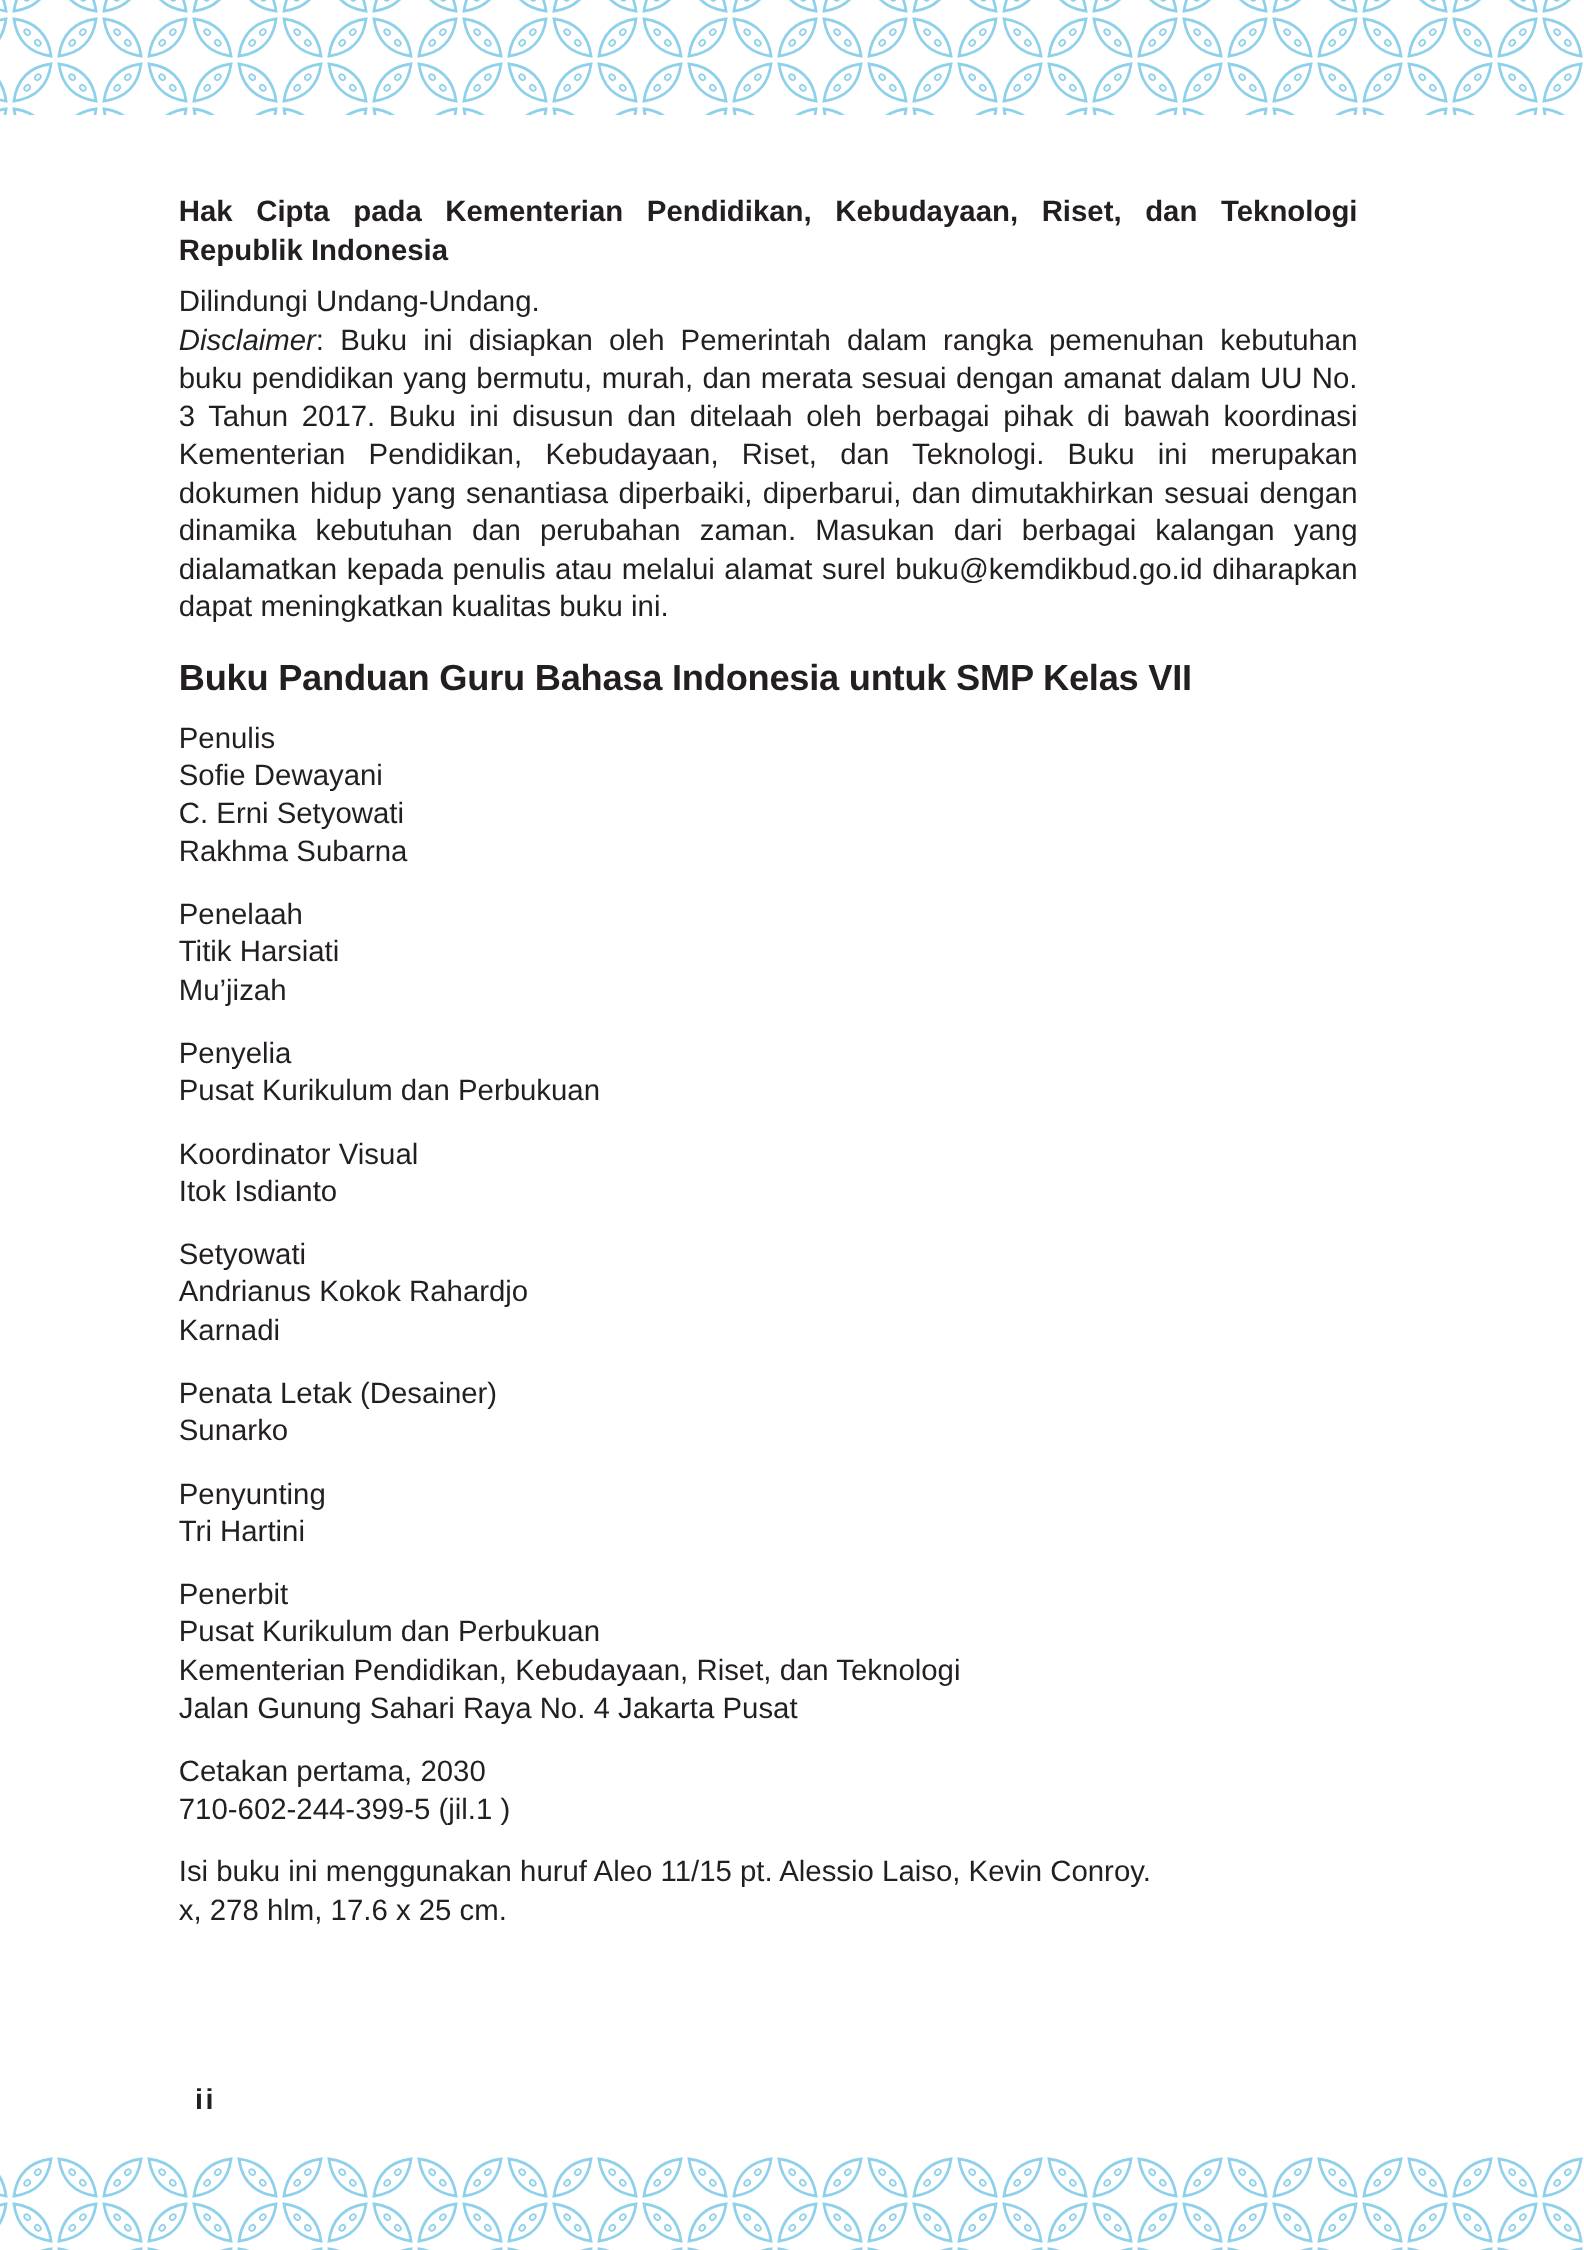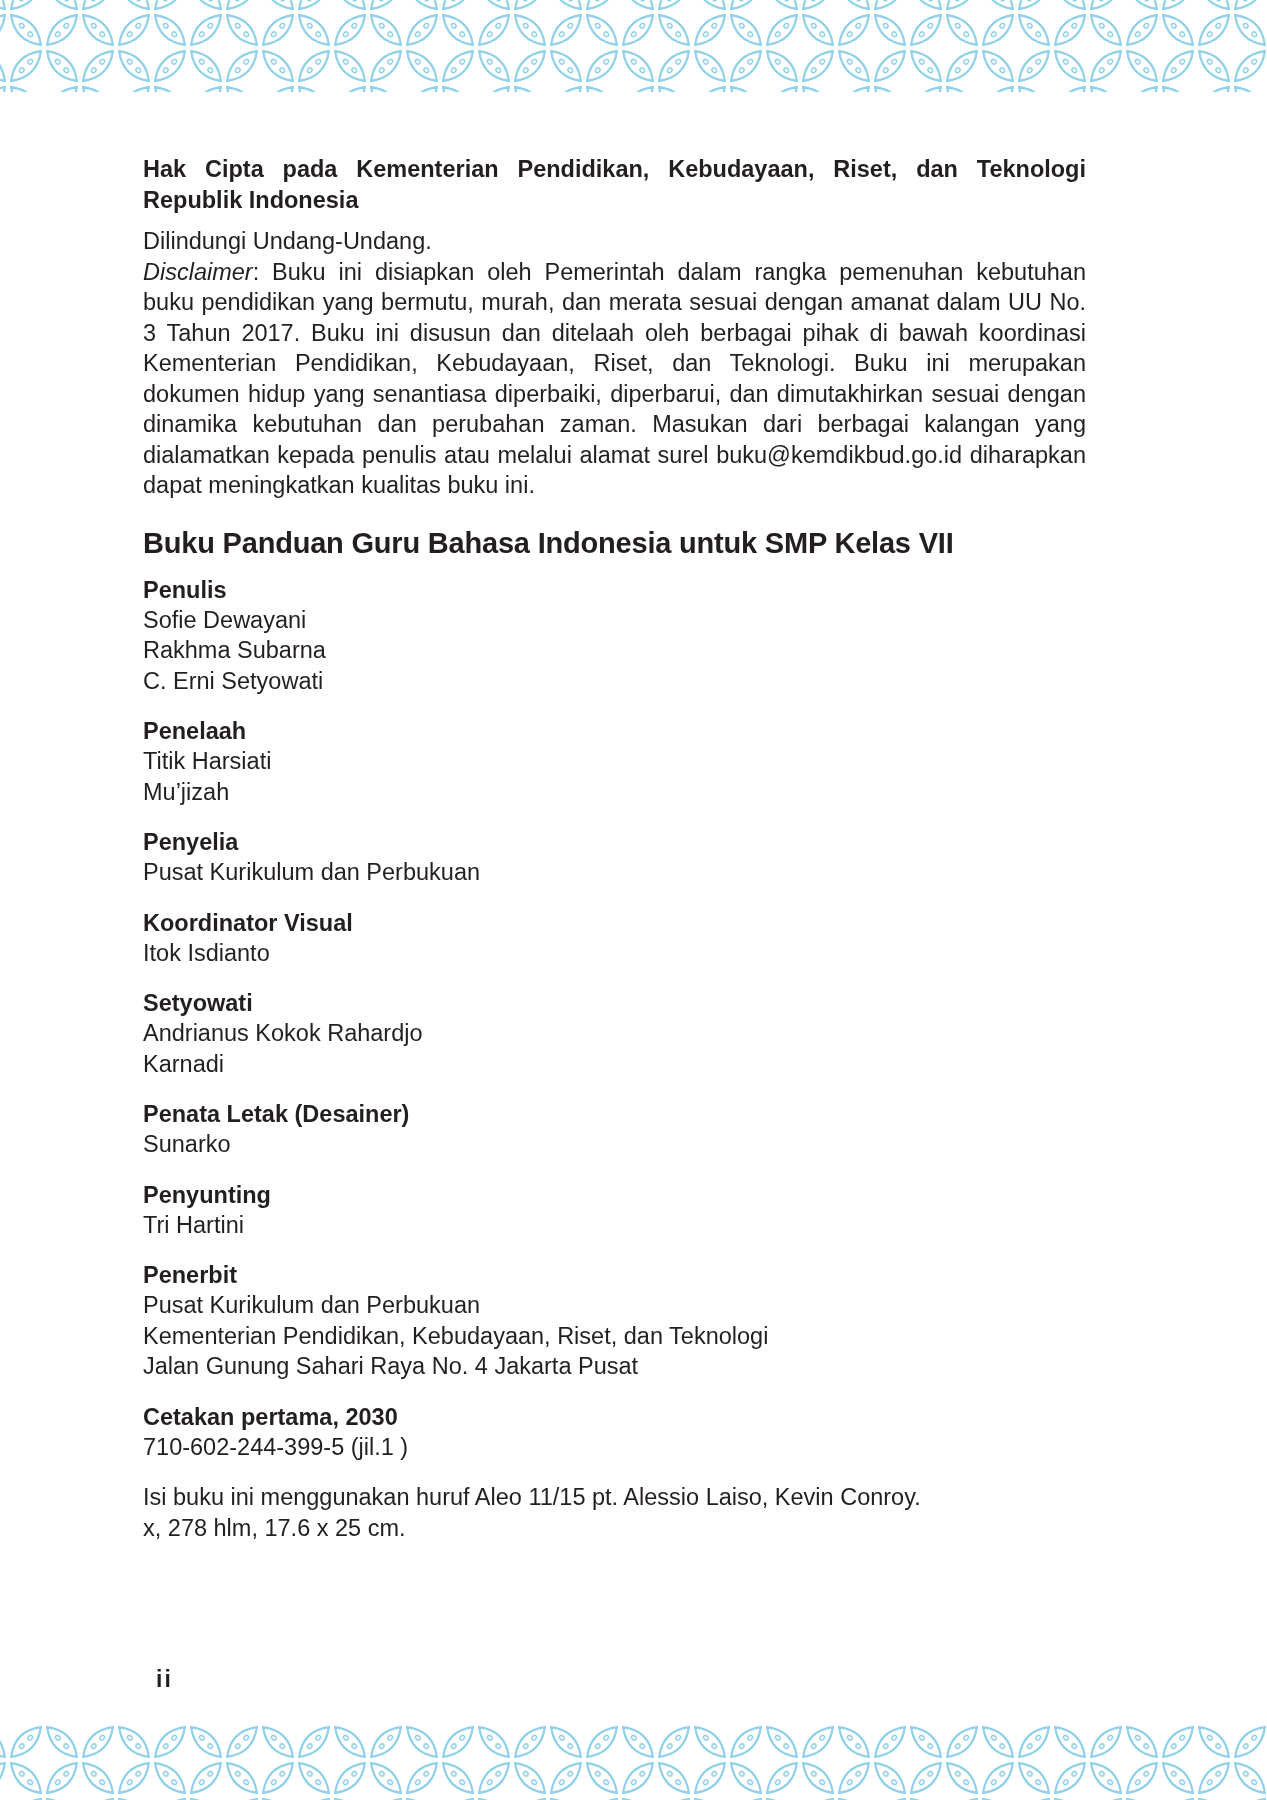--- a/index.html
+++ b/index.html
@@ -12,21 +12,21 @@
   .content { position: absolute; left: 143px; top: 154px; width: 943px; }
   .copyright-heading { font-weight: bold; font-size: 23.5px; line-height: 31px; margin: 0;
                        text-align: justify; text-align-last: left; }
   .copyright-heading .l1 { display: block; text-align: justify; text-align-last: justify; }
   .protected { font-size: 23.5px; line-height: 30.5px; margin: 10px 0 0 0; }
   .disclaimer { font-size: 23.5px; line-height: 30.5px; margin: 0; text-align: justify; }
   .disclaimer em { font-style: italic; }
   .book-title { font-weight: bold; font-size: 29px; line-height: 36px; margin: 24px 0 0 0; letter-spacing: -0.2px; }
   .credits { margin-top: 14px; }
   .section { margin: 0 0 20px 0; }
-  .section-label { font-weight: bold; font-size: 23.5px; line-height: 30px; }
+  .section-label { font-weight: normal; font-size: 23.5px; line-height: 30px; }
   .section-line { font-size: 23.5px; line-height: 30.5px; }
   .colophon { margin-top: 14px; }
   .colophon .section-line { line-height: 30.5px; }
   .page-number { position: absolute; left: 156px; top: 1666px; font-weight: bold; font-size: 23px; letter-spacing: 2px; }
 </style>
 </head>
 <body>
 
 <div class="band top">
   <svg id="band-top-svg" width="1267" height="92">
@@ -800,22 +800,22 @@
   </h1>
   <p class="protected">Dilindungi Undang-Undang.</p>
   <p class="disclaimer"><em>Disclaimer</em><span>: Buku ini disiapkan oleh Pemerintah dalam rangka pemenuhan kebutuhan buku pendidikan yang bermutu, murah, dan merata sesuai dengan amanat dalam UU No. 3 Tahun 2017. Buku ini disusun dan ditelaah oleh berbagai pihak di bawah koordinasi Kementerian Pendidikan, Kebudayaan, Riset, dan Teknologi. Buku ini merupakan dokumen hidup yang senantiasa diperbaiki, diperbarui, dan dimutakhirkan sesuai dengan dinamika kebutuhan dan perubahan zaman. Masukan dari berbagai kalangan yang dialamatkan kepada penulis atau melalui alamat surel buku@kemdikbud.go.id diharapkan dapat meningkatkan kualitas buku ini.</span></p>
 
   <h2 class="book-title">Buku Panduan Guru Bahasa Indonesia untuk SMP Kelas VII</h2>
 
   <div class="credits" id="credits">
       <div class="section">
         <div class="section-label">Penulis</div>
         <div class="section-line">Sofie Dewayani</div>
+        <div class="section-line">C. Erni Setyowati</div>
         <div class="section-line">Rakhma Subarna</div>
-        <div class="section-line">C. Erni Setyowati</div>
       </div>
       <div class="section">
         <div class="section-label">Penelaah</div>
         <div class="section-line">Titik Harsiati</div>
         <div class="section-line">Mu’jizah</div>
       </div>
       <div class="section">
         <div class="section-label">Penyelia</div>
         <div class="section-line">Pusat Kurikulum dan Perbukuan</div>
       </div>

